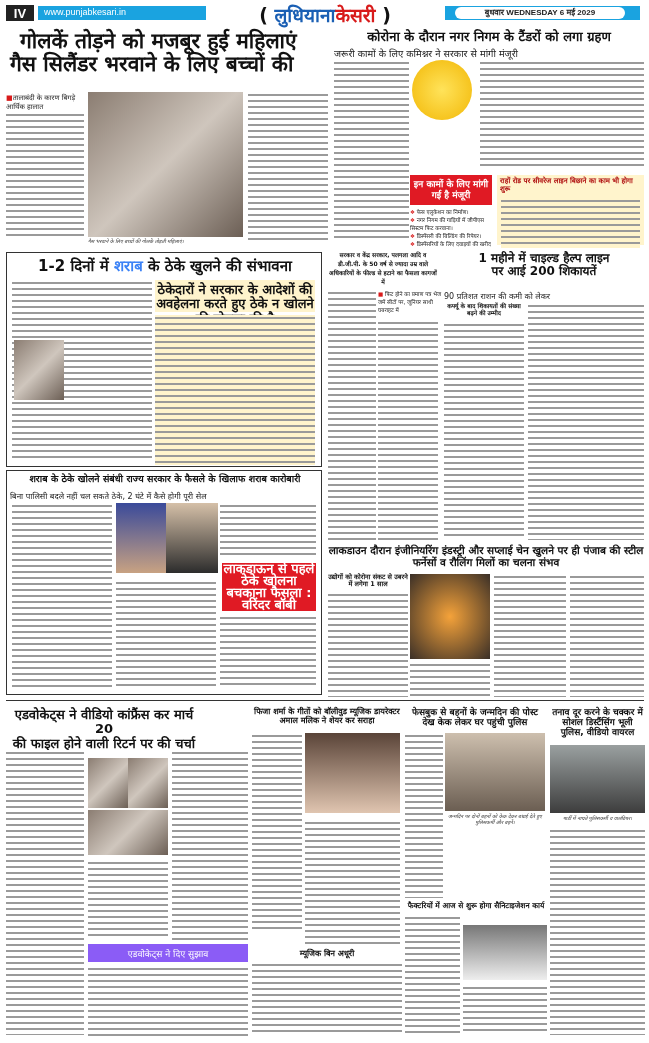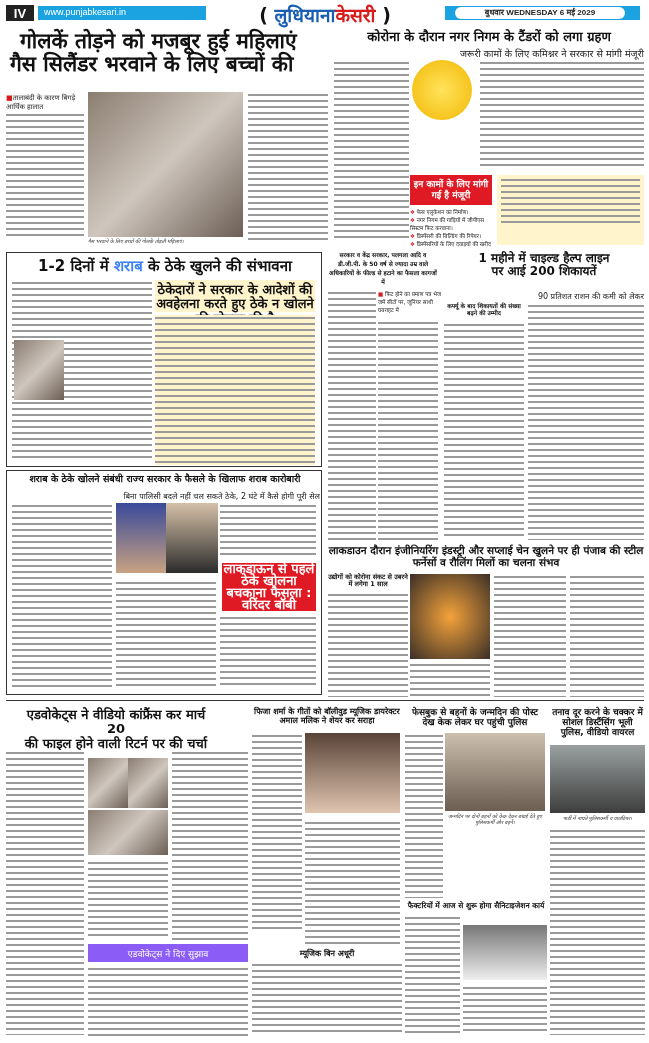--- a/index.html
+++ b/index.html
@@ -12,21 +12,21 @@
 .logo .a{color:#1a5fb4}.logo .b{color:#d81b1b}
 .datepill{position:absolute;left:455px;top:7px;width:170px;height:12px;background:#fff;border-radius:8px;font:bold 8px "Liberation Sans",sans-serif;text-align:center;line-height:12px;color:#222}
 .abs{position:absolute}
 .h1{font-weight:bold;line-height:1.1;color:#111}
 .col{position:absolute;overflow:hidden}
 .lines{background:repeating-linear-gradient(#fff 0 2px,#9a9a9a 2px 4px,#fff 4px 6px);}
 .photo{position:absolute;background:linear-gradient(135deg,#8b7d72,#cfc6bd 50%,#6c5f55)}
 .redbox{position:absolute;background:#e01a24;color:#fff;font-weight:bold;text-align:center;display:flex;align-items:center;justify-content:center}
 .border{position:absolute;border:1px solid #333}
 .blackbox{position:absolute;background:#8b5cf6;color:#fff;text-align:center;display:flex;align-items:center;justify-content:center}
-.sub{color:#222;text-align:right}
+.sub{color:#222;text-align:left}
 .yellow{background:#fff4cc}
 .hline{position:absolute;height:1px;background:#999}
 .bullet{color:#d81b1b}
 </style>
 </head>
 <body>
 
 <div class="mast">
   <div class="pg">IV</div>
 </div>
@@ -52,20 +52,21 @@
 <div class="abs" style="left:412px;top:60px;width:60px;height:60px;border-radius:50%;background:radial-gradient(#ffe35a,#f2b705)"></div>
 <div class="col lines" style="left:480px;top:60px;width:164px;height:110px"></div>
 <div class="redbox" style="left:410px;top:175px;width:82px;height:30px;font-size:9px;line-height:11px">इन कामों के लिए मांगी गई है मंजूरी</div>
 <div class="abs" style="left:410px;top:208px;width:82px;font-size:5.5px;line-height:8px;color:#222">
   <div><span class="bullet">❖ </span><span>फेस एलुकेशन का निर्माण।</span></div>
   <div><span class="bullet">❖ </span><span>नगर निगम की गाड़ियों में जीपीएस सिस्टम फिट करवाना।</span></div>
   <div><span class="bullet">❖ </span><span>डिस्पेंसरी की बिल्डिंग की रिपेयर।</span></div>
   <div><span class="bullet">❖ </span><span>डिस्पेंसरियों के लिए दवाइयों की खरीद</span></div>
 </div>
 <div class="abs yellow" style="left:497px;top:175px;width:147px;height:70px">
+  <div class="h1" style="font-size:7px;padding:3px;color:#b01010">राहों रोड पर सीवरेज लाइन बिछाने का काम भी होगा शुरू</div>
   <div class="lines" style="margin:2px 4px;height:50px;background:repeating-linear-gradient(#fff4cc 0 2px,#9a9a9a 2px 4px,#fff4cc 4px 6px)"></div>
 </div>
 
 <div class="border" style="left:6px;top:252px;width:316px;height:215px"></div>
 <div class="abs h1" style="left:12px;top:258px;width:306px;font-size:15px;text-align:center"><span>1-2 दिनों में </span><span style="color:#3b82f6">शराब</span><span> के ठेके खुलने की संभावना</span></div>
 <div class="col lines" style="left:12px;top:280px;width:140px;height:180px"></div>
 <div class="photo" style="left:14px;top:340px;width:50px;height:60px"></div>
 <div class="abs yellow h1" style="left:155px;top:280px;width:160px;height:32px;font-size:13px;text-align:center;padding-top:3px">ठेकेदारों ने सरकार के आदेशों की अवहेलना करते हुए ठेके न खोलने की घोषणा की है</div>
 <div class="col" style="left:155px;top:315px;width:160px;height:150px;background:repeating-linear-gradient(#fff4cc 0 2px,#9a9a9a 2px 4px,#fff4cc 4px 6px)"></div>
 
@@ -97,21 +98,21 @@
 <div class="abs h1" style="left:328px;top:545px;width:316px;font-size:10.5px;text-align:center">लाकडाउन दौरान इंजीनियरिंग इंडस्ट्री और सप्लाई चेन खुलने पर ही पंजाब की स्टील फर्नेसों व रौलिंग मिलों का चलना संभव</div>
 <div class="abs h1" style="left:328px;top:574px;width:80px;font-size:6.5px;text-align:center">उद्योगों को कोरोना संकट से उबरने में लगेगा 1 साल</div>
 <div class="col lines" style="left:328px;top:592px;width:80px;height:105px"></div>
 <div class="photo" style="left:410px;top:574px;width:80px;height:85px;background:radial-gradient(#f4a23a,#3a2f27)"></div>
 <div class="col lines" style="left:410px;top:662px;width:80px;height:35px"></div>
 <div class="col lines" style="left:494px;top:574px;width:72px;height:123px"></div>
 <div class="col lines" style="left:570px;top:574px;width:74px;height:123px"></div>
 
 <div class="hline" style="left:6px;top:700px;width:638px;background:#333"></div>
 
-<div class="abs h1" style="left:16px;top:708px;width:200px;font-size:13px;text-align:center">
+<div class="abs h1" style="left:4px;top:708px;width:200px;font-size:13px;text-align:center">
   <div>एडवोकेट्स ने वीडियो कांफ्रैंस कर मार्च 20</div>
   <div>की फाइल होने वाली रिटर्न पर की चर्चा</div>
 </div>
 <div class="col lines" style="left:6px;top:750px;width:78px;height:285px"></div>
 <div class="photo" style="left:88px;top:758px;width:40px;height:50px"></div>
 <div class="photo" style="left:128px;top:758px;width:40px;height:50px"></div>
 <div class="photo" style="left:88px;top:810px;width:80px;height:45px"></div>
 <div class="col lines" style="left:172px;top:750px;width:76px;height:190px"></div>
 <div class="col lines" style="left:88px;top:860px;width:80px;height:80px"></div>
 <div class="blackbox" style="left:88px;top:944px;width:160px;height:18px;font-size:9px">एडवोकेट्स ने दिए सुझाव</div>

